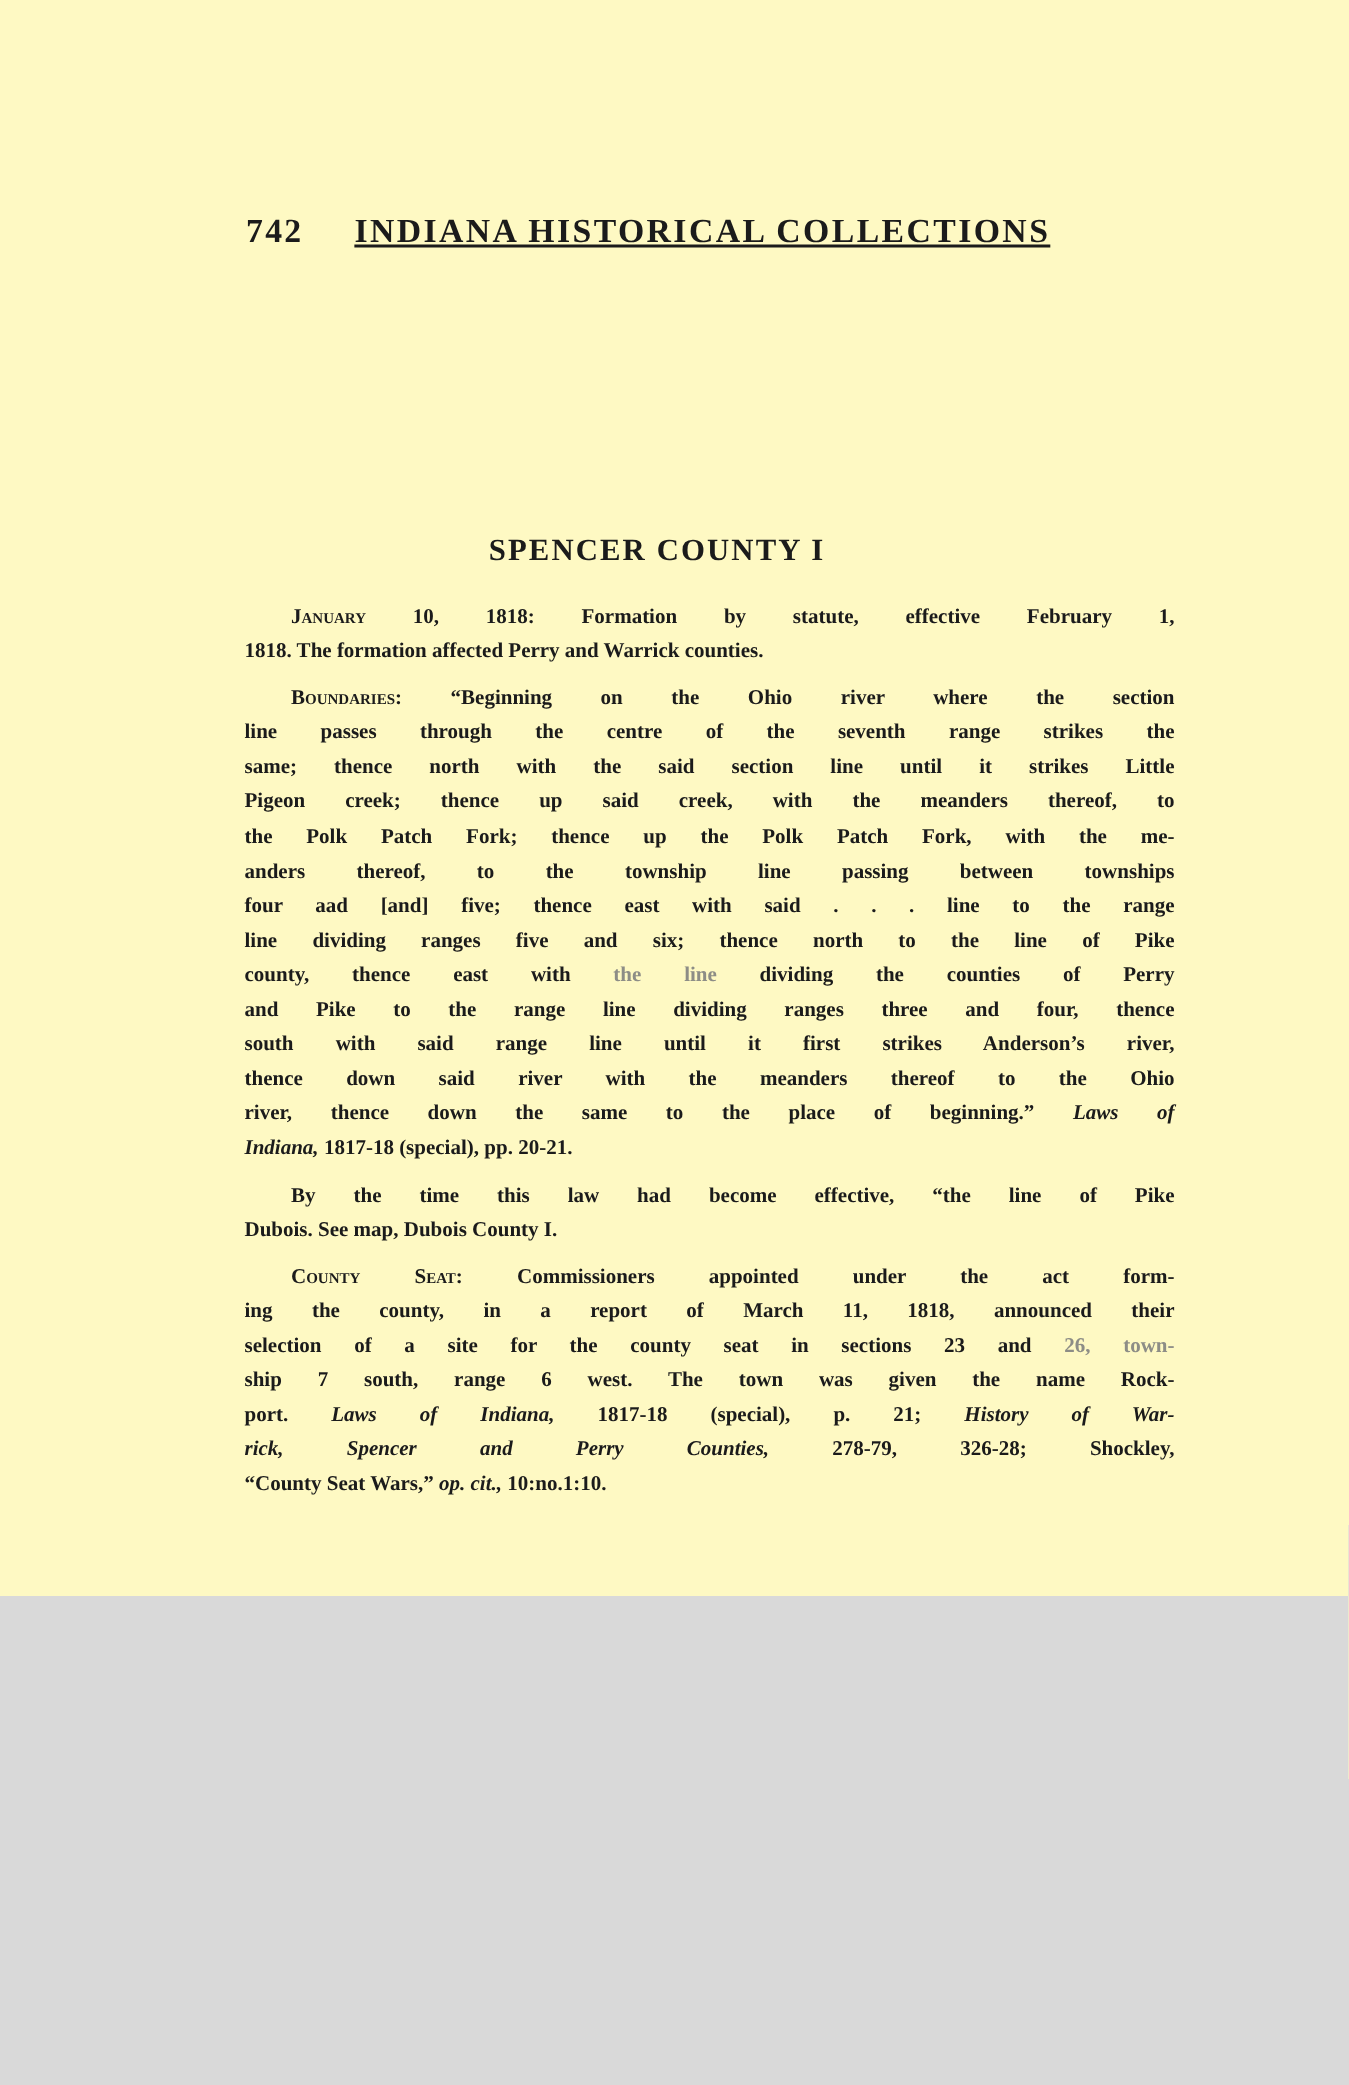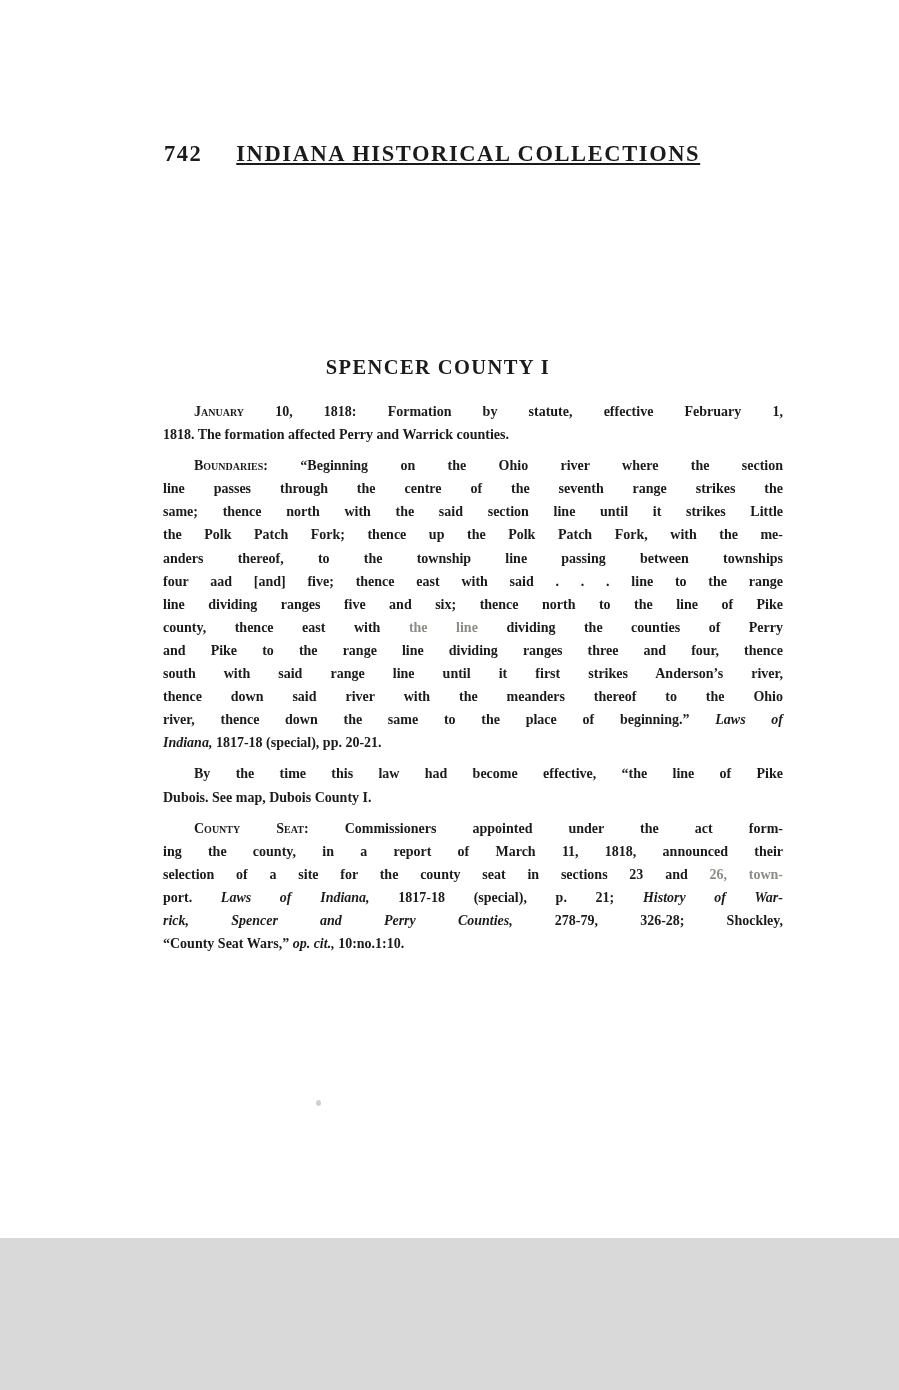--- a/index.html
+++ b/index.html
@@ -1,19 +1,19 @@
 <!DOCTYPE html>
 <html><head>
 <meta charset="utf-8">
 <style>
   html,body{margin:0;padding:0;background:#d9d9d9;}
   .page{
     position:relative;
-    width:899px;height:1238px;
-    background:#ffffff;
+    width:899px;height:1064px;
+    background:#fef9c3;
     color:#1b1b1b;
     font-family:"Liberation Serif",serif;
     overflow:hidden;
   }
   
   .header{
     position:absolute;top:141px;left:164px;width:626px;
     display:flex;align-items:baseline;
     font-size:22.5px;font-weight:700;
   }
@@ -71,39 +71,41 @@
     <div class="article-title">SPENCER COUNTY I</div>
     <div class="article-body">
         <div class="para">
           <div class="line first"><span class="seg-sc">January</span><span class="seg-n"> 10, 1818:  Formation by statute, effective February 1,</span></div>
           <div class="line last"><span class="seg-n">1818.  The formation affected Perry and Warrick counties.</span></div>
         </div>
         <div class="para">
           <div class="line first"><span class="seg-sc">Boundaries:</span><span class="seg-n">  “Beginning on the Ohio river where the section</span></div>
           <div class="line"><span class="seg-n">line passes through the centre of the seventh range strikes the</span></div>
           <div class="line"><span class="seg-n">same; thence north with the said section line until it strikes Little</span></div>
+          <div class="line"><span class="seg-n">Pigeon creek; thence up said creek, with the meanders thereof, to</span></div>
           <div class="line"><span class="seg-n">the Polk Patch Fork; thence up the Polk Patch Fork, with the me-</span></div>
           <div class="line"><span class="seg-n">anders thereof, to the township line passing between townships</span></div>
           <div class="line"><span class="seg-n">four aad [and] five; thence east with said . . . line to the range</span></div>
           <div class="line"><span class="seg-n">line dividing ranges five and six; thence north to the line of Pike</span></div>
           <div class="line"><span class="seg-n">county, thence east with </span><span class="seg-f">the line</span><span class="seg-n"> dividing the counties of Perry</span></div>
           <div class="line"><span class="seg-n">and Pike to the range line dividing ranges three and four, thence</span></div>
           <div class="line"><span class="seg-n">south with said range line until it first strikes Anderson’s river,</span></div>
           <div class="line"><span class="seg-n">thence down said river with the meanders thereof to the Ohio</span></div>
           <div class="line"><span class="seg-n">river, thence down the same to the place of beginning.”  </span><span class="seg-i">Laws of</span></div>
           <div class="line last"><span class="seg-i">Indiana,</span><span class="seg-n"> 1817-18 (special), pp. 20-21.</span></div>
         </div>
         <div class="para">
           <div class="line first"><span class="seg-n">By the time this law had become effective, “the line of Pike</span></div>
           <div class="line last"><span class="seg-n">Dubois.  See map, Dubois County I.</span></div>
         </div>
         <div class="para">
           <div class="line first"><span class="seg-sc">County Seat:</span><span class="seg-n">  Commissioners appointed under the act form-</span></div>
           <div class="line"><span class="seg-n">ing the county, in a report of March 11, 1818, announced their</span></div>
           <div class="line"><span class="seg-n">selection of a site for the county seat in sections 23 and </span><span class="seg-f">26, town-</span></div>
+          <div class="line"><span class="seg-n">ship 7 south, range 6 west.  The town was given the name Rock-</span></div>
           <div class="line"><span class="seg-n">port.  </span><span class="seg-i">Laws of Indiana,</span><span class="seg-n"> 1817-18 (special), p. 21; </span><span class="seg-i">History of War-</span></div>
           <div class="line"><span class="seg-i">rick, Spencer and Perry Counties,</span><span class="seg-n"> 278-79, 326-28; Shockley,</span></div>
           <div class="line last"><span class="seg-n">“County Seat Wars,” </span><span class="seg-i">op. cit.,</span><span class="seg-n"> 10:no.1:10.</span></div>
         </div>
       </div>
   </div>
 
   <div class="speck"></div>
 
   <div class="banner">

